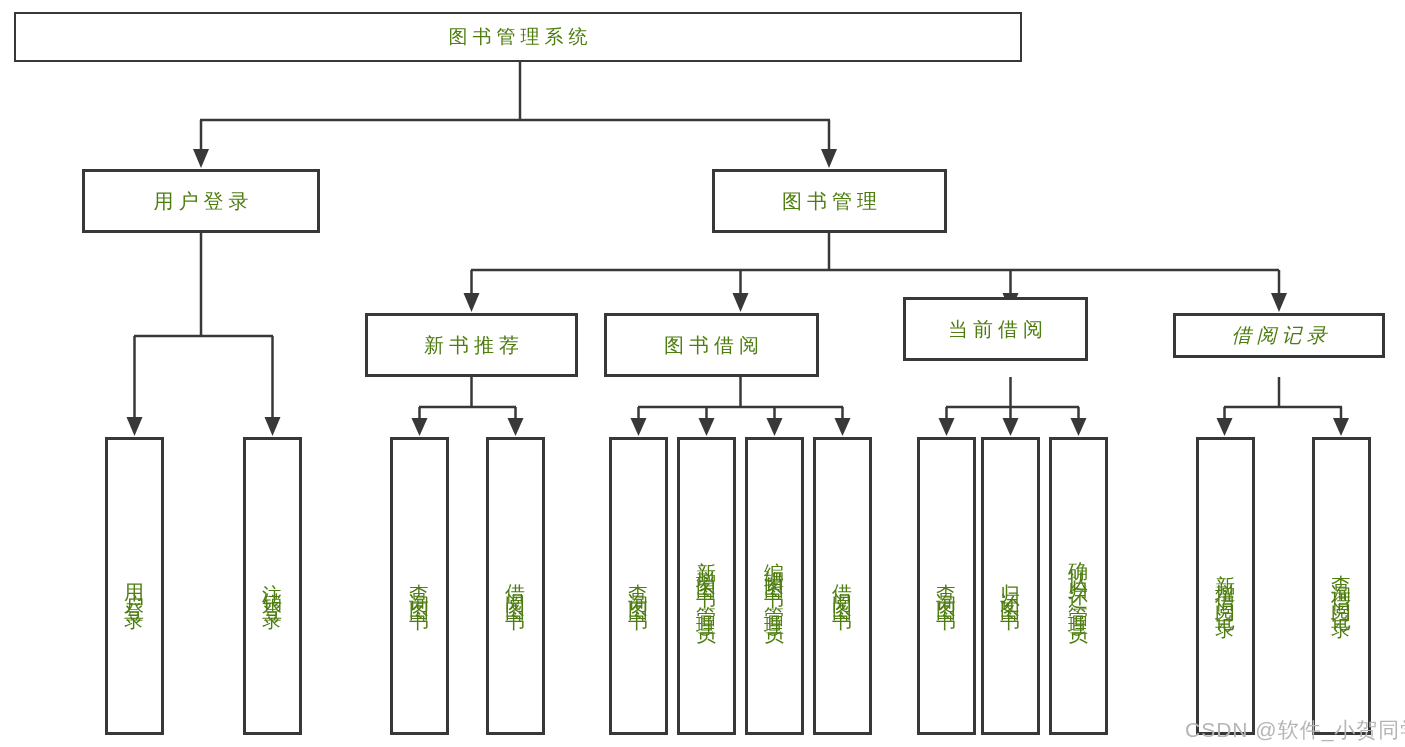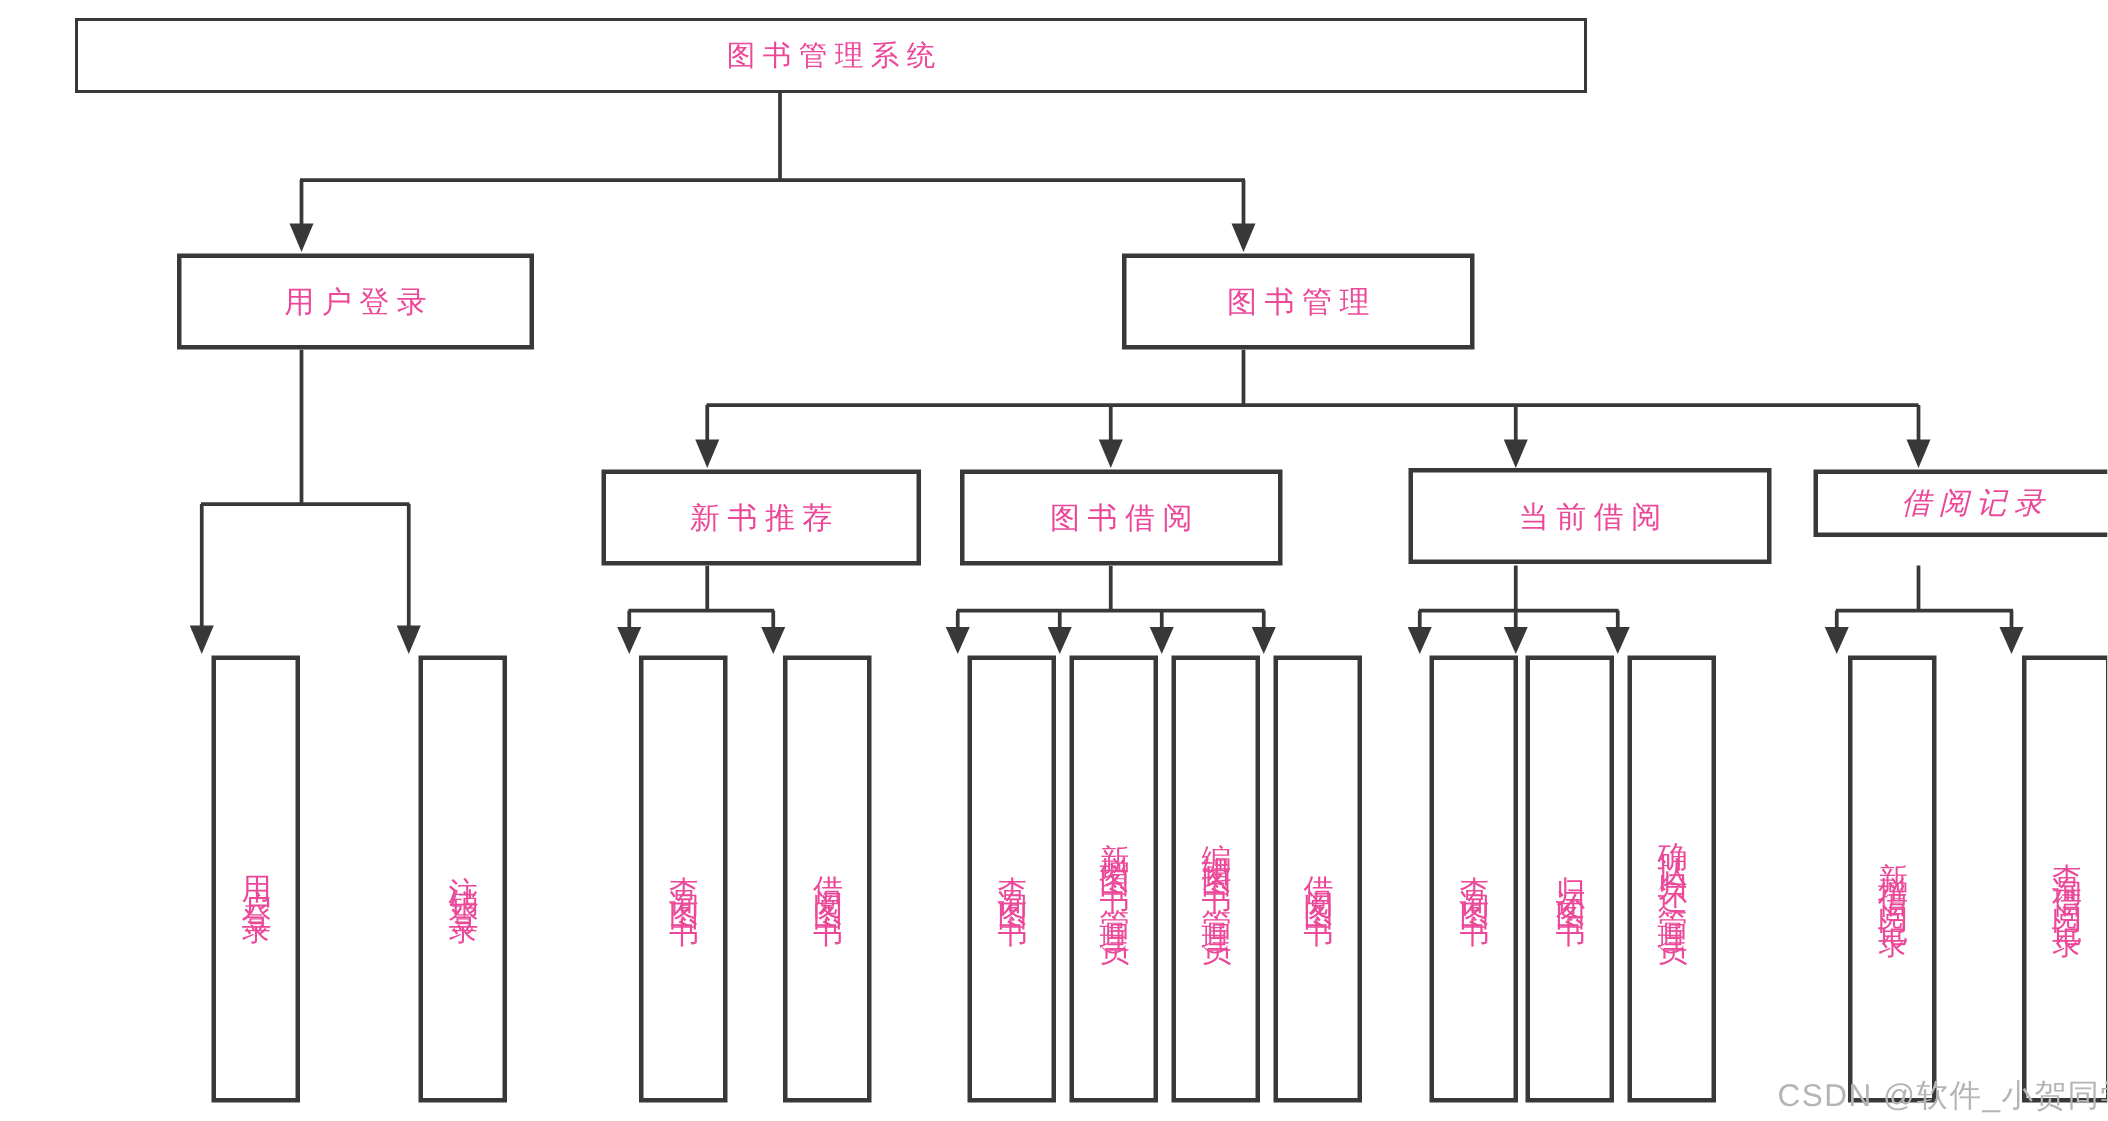--- a/index.html
+++ b/index.html
@@ -2,31 +2,31 @@
 <html><head>
 <meta charset="utf-8">
 <style>
   html,body { margin:0; padding:0; background:#ffffff; }
   .canvas {
     position:relative; width:1405px; height:747px; background:#ffffff;
     font-family:"Liberation Sans","DejaVu Sans",sans-serif; overflow:hidden;
   }
   .box {
     position:absolute; box-sizing:border-box; background:#ffffff;
-    border:3px solid #383838; color:#ec4899;
-    display:flex; align-items:center; justify-content:center;margin-left:36px;
+    border:3px solid #383838; color:#4d7c0f;
+    display:flex; align-items:center; justify-content:center;
   }
   .h { font-size:20px; letter-spacing:5px; padding-left:5px; white-space:nowrap; }
   .v { writing-mode:vertical-rl; text-orientation:mixed; font-size:20px; letter-spacing:9px; line-height:1; }
   #root { left:14px; top:12px; width:1008px; height:50px; border-width:2px; font-size:19px; }
   #l2a  { left:82px;  top:169px; width:238px; height:64px; }
   #l2b  { left:712px; top:169px; width:235px; height:64px; }
   #l3a  { left:365px;  top:313px; width:213px; height:64px; }
   #l3b  { left:604px;  top:313px; width:215px; height:64px; }
-  #l3c  { left:903px;  top:312px; width:242px; height:64px; }
+  #l3c  { left:903px;  top:297px; width:185px; height:64px; }
   #l3d  { left:1173px; top:313px; width:212px; height:45px;font-style:italic; }
   .leaf { top:437px; width:59px; height:298px; }
   #f1 { left:105px; }  #f2 { left:243px; }
   #f3 { left:390px; }  #f4 { left:486px; }
   #f5 { left:609px; }  #f6 { left:677px; }  #f7 { left:745px; }  #f8 { left:813px; }
   #f9 { left:917px; }  #f10 { left:981px; } #f11 { left:1049px; }
   #f12 { left:1196px; } #f13 { left:1312px; }
   svg.connectors { position:absolute; left:0; top:0; width:1405px; height:747px; }
   svg.connectors line { stroke:#383838; stroke-width:2.5; }
   svg.connectors polygon { fill:#383838; }

